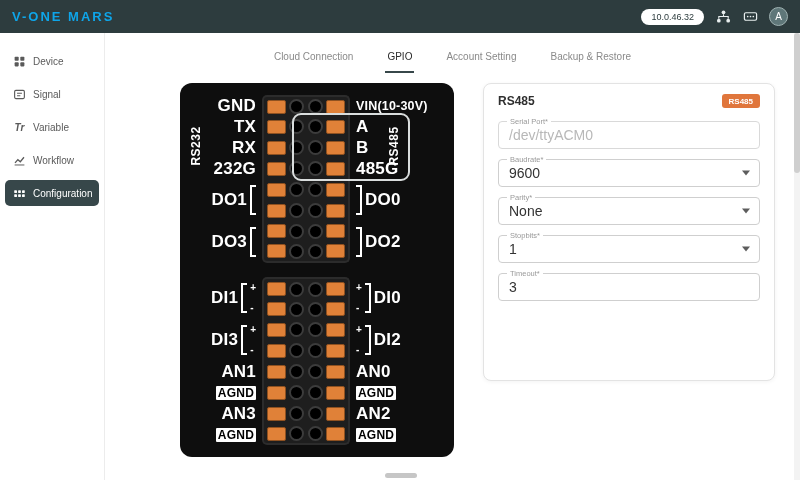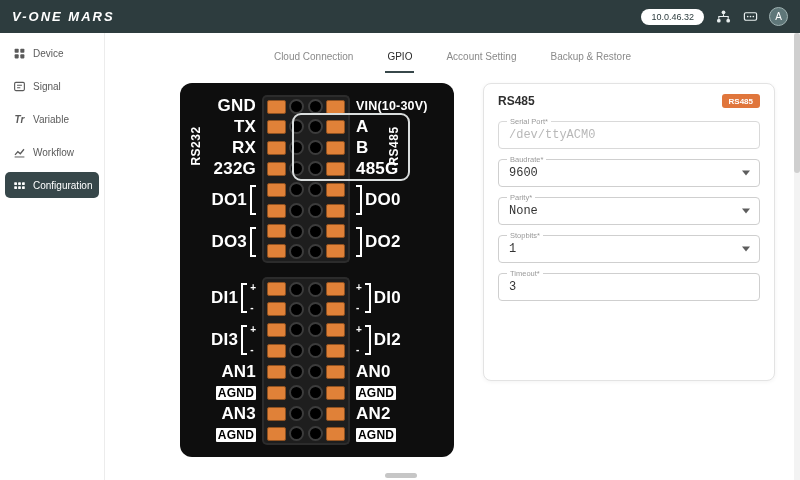--- a/index.html
+++ b/index.html
@@ -4,30 +4,30 @@
 <style>
   html,body { margin:0; padding:0; }
   body {
     width:800px; height:480px; position:relative; overflow:hidden;
     background:#ffffff; font-family:"Liberation Sans", sans-serif;
     -webkit-font-smoothing:antialiased;
   }
   
   .topbar { position:absolute; top:0; left:0; width:800px; height:33px; background:#2d3c3e;
     display:flex; align-items:center; justify-content:space-between; padding:0 12px; box-sizing:border-box; z-index:30; }
-  .logo { color:#ffffff; font-size:13px; font-weight:bold; letter-spacing:2px;font-style:italic; }
+  .logo { color:#0ea5e9; font-size:13px; font-weight:bold; letter-spacing:2px; }
   .topright { display:flex; align-items:center; gap:11px; }
   .ip-pill { background:#fff; border-radius:9px; padding:2px 10px; font-size:9px; color:#2d3c3e; line-height:12px; }
   .tb-icon { width:16px; height:16px; color:#e8eeee; display:flex; align-items:center; justify-content:center; }
   .tb-icon svg { width:15px; height:15px; }
   .avatar { width:19px; height:19px; border-radius:50%; background:#5f7779; border:1px solid #9fb2b2;
     color:#fff; font-size:10px; display:flex; align-items:center; justify-content:center; box-sizing:border-box; }
   
   .sidebar { position:absolute; top:33px; left:0; width:105px; bottom:0; background:#fff;
-    border-right:1px solid #ececec; padding-top:0; box-sizing:border-box; z-index:20; }
+    border-right:1px solid #ececec; padding-top:8px; box-sizing:border-box; z-index:20; }
   .side-item { display:flex; align-items:center; gap:7px; height:26px; margin:7px 5px; padding:0 8px;
     border-radius:5px; color:#5a5a5a; font-size:10px; cursor:pointer; }
   .side-item svg { width:13px; height:13px; flex:0 0 13px; }
   .side-item .ticon { width:13px; flex:0 0 13px; text-align:center; font-size:10px; font-weight:bold; font-style:italic; }
   .side-item.active { background:#37474a; color:#fff; }
   
   .main { position:absolute; top:33px; left:105px; right:0; bottom:0; background:#fff; }
   .tabs { position:absolute; top:0; left:0; right:0; height:40px; display:flex; justify-content:center;
     align-items:flex-end; gap:30px; }
   .tab { font-size:10px; color:#8a8a8a; padding:6px 2px 9px; cursor:pointer; border-bottom:2px solid transparent; }
@@ -75,21 +75,21 @@
   .save-btn { background:#e9e9e9; color:#aeaeae; font-size:9px; padding:4px 11px; border:none;
     border-radius:3px; cursor:pointer; }
   .sect-row { display:flex; justify-content:space-between; align-items:center; padding:10px 14px 5px; }
   .sect-title { font-size:12px; font-weight:bold; color:#2f2f2f; }
   .chip { background:#e0763c; color:#fff; font-size:8px; font-weight:bold; padding:2.5px 7px; border-radius:3px; }
   .fields { padding:8px 14px 12px; }
   .field { position:relative; border:1px solid #cfcfcf; border-radius:4px; height:28px; margin-bottom:10px;
     display:flex; align-items:center; padding:0 10px; box-sizing:border-box; cursor:pointer; }
   .field-label { position:absolute; top:-5px; left:8px; background:#fff; padding:0 3px;
     font-size:7.5px; color:#9a9a9a; line-height:9px; }
-  .field-value { font-size:12px; color:#333;font-family:Liberation Mono, monospace; }
+  .field-value { font-size:14px; color:#333; }
   .field.disabled { border-color:#d9d9d9; cursor:default; }
   .field.disabled .field-value { color:#b8b8b8; }
   .caret { position:absolute; right:9px; top:50%; transform:translateY(-50%); width:0; height:0;
     border-left:4px solid transparent; border-right:4px solid transparent; border-top:5px solid #5d5d5d; }
   
   .vscroll { position:absolute; top:33px; right:0; width:6px; bottom:0; background:#f3f3f3; z-index:40; }
   .vthumb { position:absolute; top:0; left:0; width:6px; height:140px; background:#cfcfcf; border-radius:3px; }
   .hthumb { position:absolute; left:385px; bottom:2px; width:32px; height:5px; background:#c6c6c6;
     border-radius:3px; z-index:40; }
 </style>

